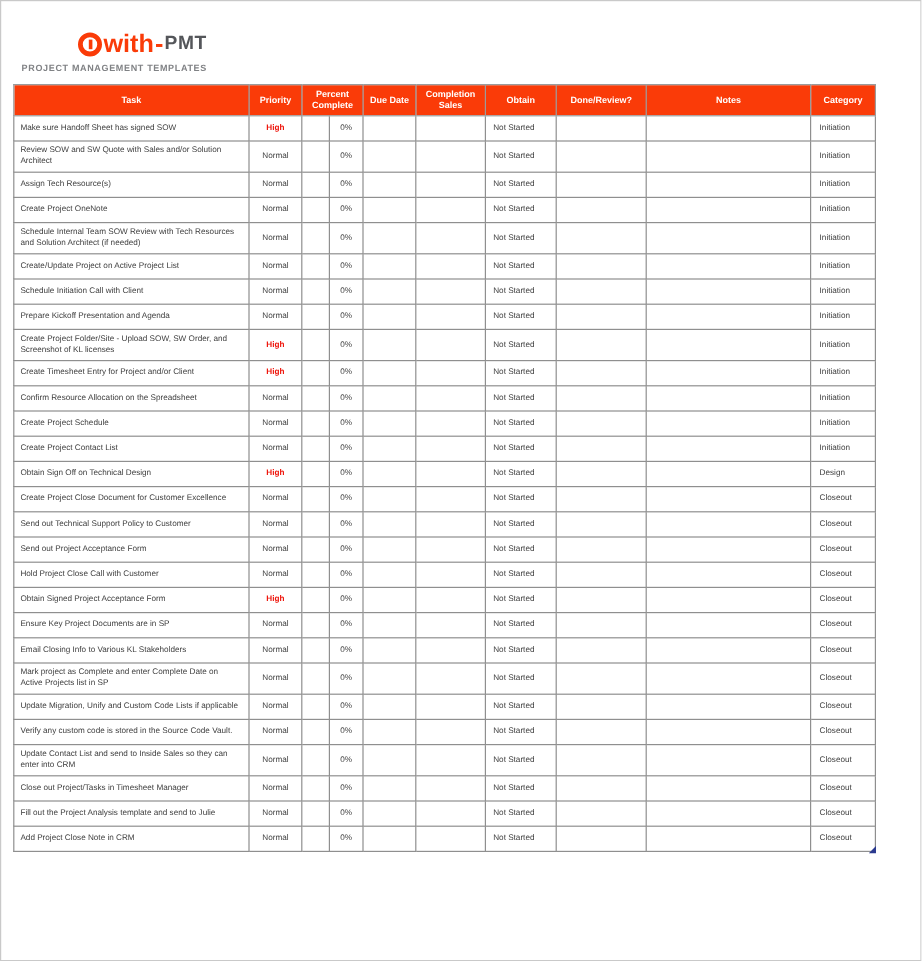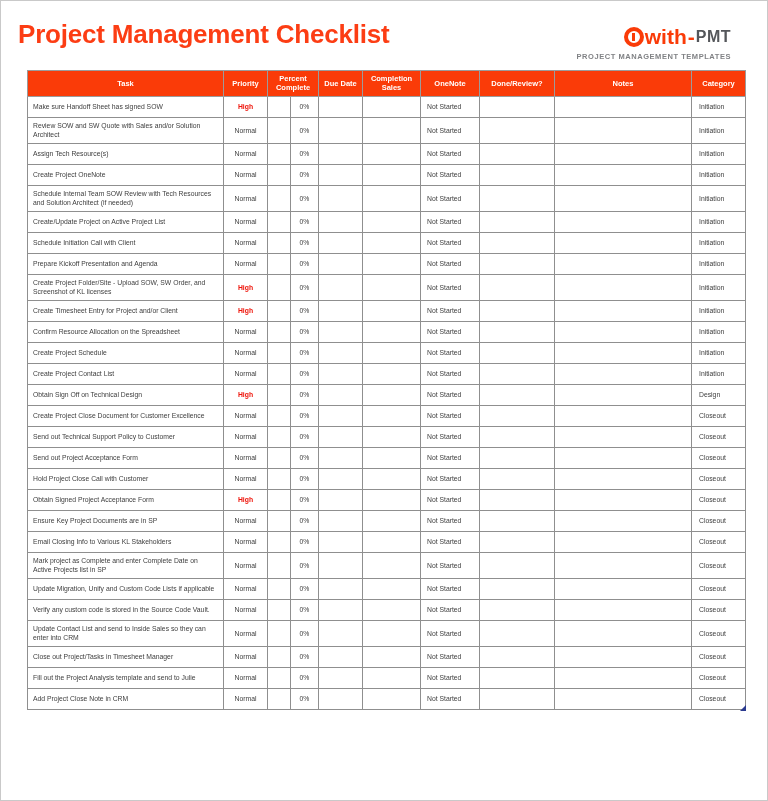--- a/index.html
+++ b/index.html
@@ -42,21 +42,21 @@
   .logo-dash { color:#fa3b08; font-size:21px; font-weight:800; margin:0 1px 0 1px; }
   .logo-suffix { color:#54565a; font-size:16px; font-weight:800; letter-spacing:0.5px; }
   .logo-subtitle {
     color:#808285;
     font-size:7.5px;
     letter-spacing:0.55px;
     margin-top:3px;
     white-space:nowrap;
     font-weight:bold;
   }
-  .table-wrap { position:relative; margin-left:26px; width:718px; }
+  .table-wrap { position:relative; margin-left:10px; width:718px; }
   table {
     width:718px;
     border-collapse:collapse;
     table-layout:fixed;
     border:1px solid #565656;
   }
   th {
     background:#fa3b08;
     color:#ffffff;
     border:1px solid #9b9b9b;
@@ -90,21 +90,20 @@
     width:0; height:0;
     border-bottom:6px solid #2b3a8f;
     border-left:6px solid transparent;
   }
 </style>
 </head>
 <body>
 
 <div class="page">
   <div class="header">
-    <h1 class="page-title">Project Management Checklist</h1>
     <div class="logo">
       <div class="logo-row">
         <span class="logo-mark">
             <span class="logo-bar"></span>
           </span>
         <span class="logo-accent">with</span>
         <span class="logo-dash">-</span>
         <span class="logo-suffix">PMT</span>
       </div>
       <div class="logo-subtitle">PROJECT MANAGEMENT TEMPLATES</div>
@@ -125,21 +124,21 @@
           <col style="width:137px">
           <col style="width:54px">
       </colgroup>
       <thead>
         <tr>
           <th>Task</th>
           <th>Priority</th>
           <th colspan="2">Percent Complete</th>
           <th>Due Date</th>
           <th>Completion Sales</th>
-          <th>OneNote</th>
+          <th>Obtain</th>
           <th>Done/Review?</th>
           <th>Notes</th>
           <th>Category</th>
         </tr>
       </thead>
       <tbody id="rows">
           <tr>
     <td class="c-task">Make sure Handoff Sheet has signed SOW</td>
     <td class="c-priority high">High</td>
     <td class="c-pcbar"></td>

